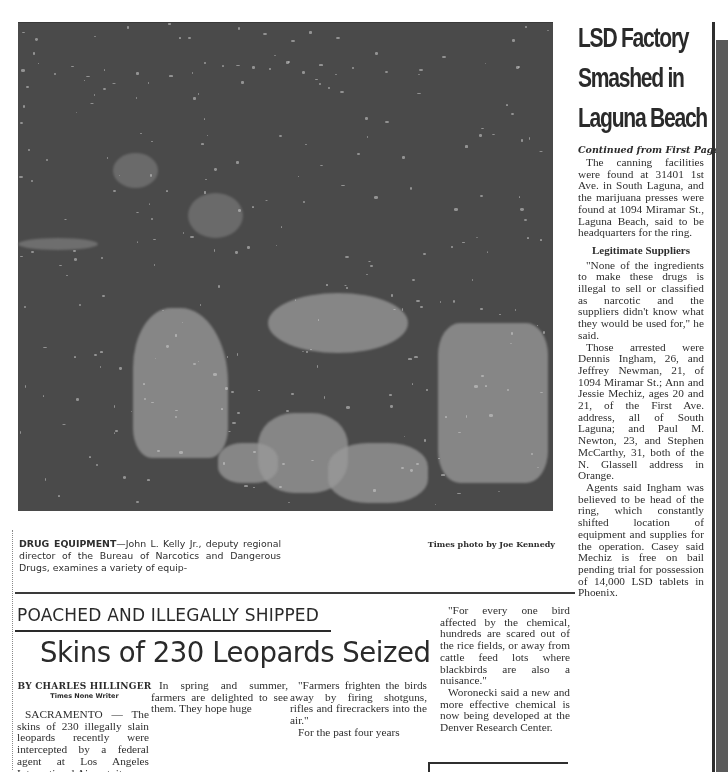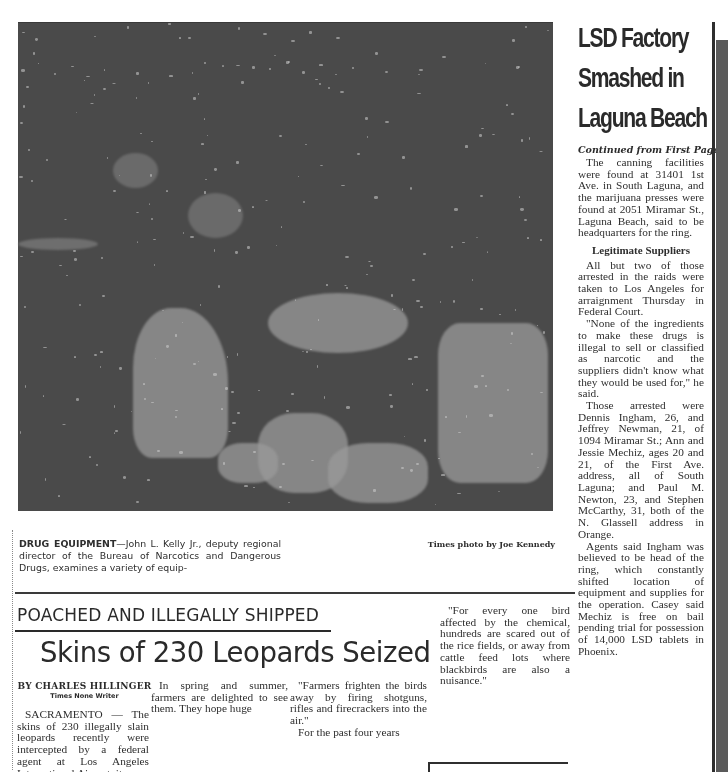--- a/index.html
+++ b/index.html
@@ -363,23 +363,22 @@
     <div class="speck" style="left: 55.1743px; top: 226.703px; width: 2.45303px; height: 2.54989px;"></div>
     <div class="speck" style="left: 327.326px; top: 232.749px; width: 3.90401px; height: 2.43696px;"></div>
   </div>
 
 <div id="right-col" class="abs">
   <div class="headline-cond">LSD Factory</div>
   <div class="headline-cond">Smashed in</div>
   <div class="headline-cond">Laguna Beach</div>
   <div class="continued">Continued from First Page</div>
   <div class="body-text">
-    <p>The canning facilities were found at 31401 1st Ave. in South Laguna, and the marijuana presses were found at 2051 Miramar St., Laguna Beach, said to be headquarters for the ring.</p>
+    <p>The canning facilities were found at 31401 1st Ave. in South Laguna, and the marijuana presses were found at 1094 Miramar St., Laguna Beach, said to be headquarters for the ring.</p>
     <div class="subhead">Legitimate Suppliers</div>
-    <p>All but two of those arrested in the raids were taken to Los Angeles for arraignment Thursday in Federal Court.</p>
     <p>"None of the ingredients to make these drugs is illegal to sell or classified as narcotic and the suppliers didn't know what they would be used for," he said.</p>
     <p>Those arrested were Dennis Ingham, 26, and Jeffrey Newman, 21, of 1094 Miramar St.; Ann and Jessie Mechiz, ages 20 and 21, of the First Ave. address, all of South Laguna; and Paul M. Newton, 23, and Stephen McCarthy, 31, both of the N. Glassell address in Orange.</p>
     <p>Agents said Ingham was believed to be head of the ring, which constantly shifted location of equipment and supplies for the operation. Casey said Mechiz is free on bail pending trial for possession of 14,000 LSD tablets in Phoenix.</p>
   </div>
 </div>
 <div id="right-rule" class="abs"></div>
 <div id="right-dark" class="abs"></div>
 
 <div id="caption-left" class="abs caption">
   <b>DRUG EQUIPMENT</b><span>—John L. Kelly Jr., deputy regional director of the Bureau of Narcotics and Dangerous Drugs, examines a variety of equip-</span>
@@ -404,15 +403,16 @@
 </div>
 <div id="lcol2" class="abs col-text">
   <p>In spring and summer, farmers are delighted to see them. They hope huge</p>
 </div>
 <div id="lcol3" class="abs col-text">
   <p>"Farmers frighten the birds away by firing shotguns, rifles and firecrackers into the air."</p>
   <p>For the past four years</p>
 </div>
 <div id="lcol4" class="abs col-text">
   <p>"For every one bird affected by the chemical, hundreds are scared out of the rice fields, or away from cattle feed lots where blackbirds are also a nuisance."</p>
+  <p>Woronecki said a new and more effective chemical is now being developed at the Denver Research Center.</p>
 </div>
 <div id="box-line-bottom" class="abs"></div>
 <div id="box-line-v" class="abs"></div>
 
 </body></html>

